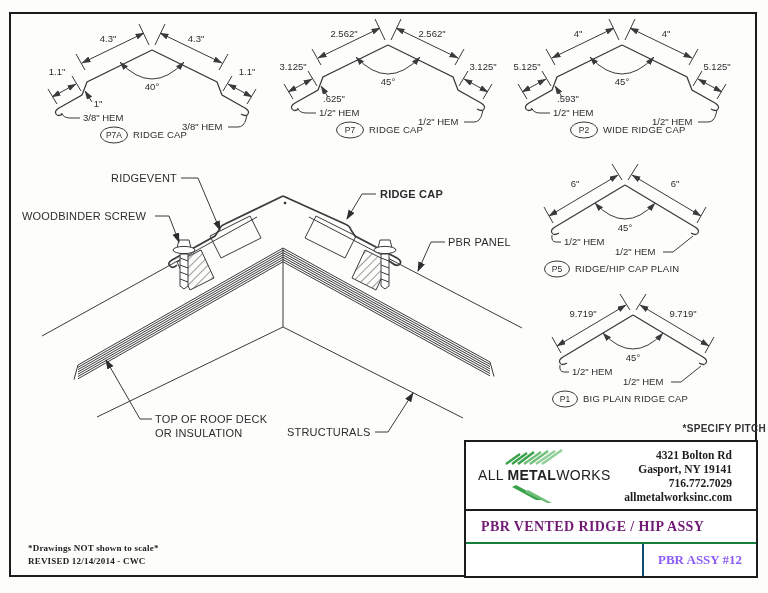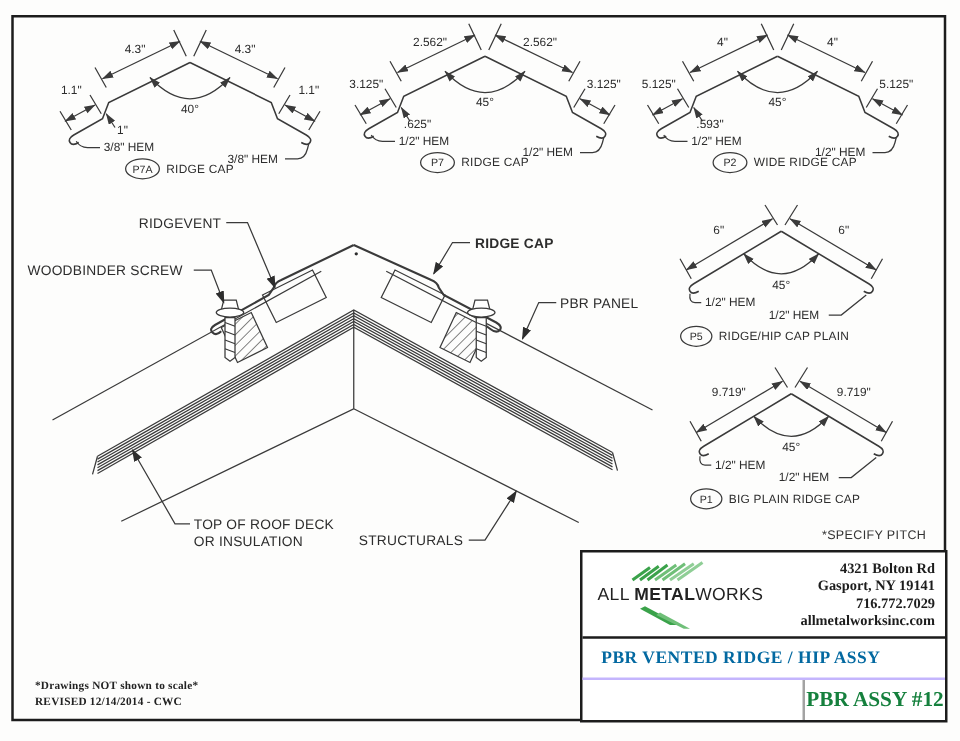--- a/index.html
+++ b/index.html
@@ -18,38 +18,38 @@
   svg text{fill:#2d2d2d;font-family:"Liberation Sans",sans-serif;}
   .dimtxt{font-size:9.5px;}
   .nametxt{font-size:9.5px;letter-spacing:.2px;}
   .lbltxt{font-size:11px;letter-spacing:.2px;}
   .lblbold{font-size:11px;font-weight:bold;letter-spacing:.2px;}
   .ln{stroke:#3a3a3a;fill:none;}
   .thin{stroke-width:1;}
   .med{stroke-width:1.25;}
   .cap{stroke-width:1.7;}
   .specify{
-    position:absolute;top:423px;right:27px;
-    font-size:10px;font-weight:normal;color:#333;letter-spacing:.3px;
+    position:absolute;top:423px;right:2px;
+    font-size:10px;font-weight:bold;color:#333;letter-spacing:.3px;
   }
   .tblock{
     position:absolute;left:464px;top:440px;width:290px;height:134px;
     border:2px solid #1c1c1c;background:#fff;
     display:flex;flex-direction:column;
   }
   .trow1{height:67px;border-bottom:2px solid #1c1c1c;display:flex;align-items:center;}
-  .trow2{height:31px;border-bottom:2px solid #c4b5fd;display:flex;align-items:center;
-    font-family:"Liberation Serif",serif;font-weight:bold;font-size:14px;color:#0369a1;
+  .trow2{height:31px;border-bottom:2px solid #15803d;display:flex;align-items:center;
+    font-family:"Liberation Serif",serif;font-weight:bold;font-size:14px;color:#701a75;
     padding-left:15px;letter-spacing:.4px;}
   .trow3{flex:1;display:flex;}
   .trow3 .cellL{flex:1;}
-  .trow3 .cellR{width:112px;border-left:2px solid #a3a3a3;display:flex;align-items:center;justify-content:center;
-    font-family:"Liberation Serif",serif;font-weight:bold;font-size:17px;color:#15803d;}
+  .trow3 .cellR{width:112px;border-left:2px solid #0c4a6e;display:flex;align-items:center;justify-content:center;
+    font-family:"Liberation Serif",serif;font-weight:bold;font-size:13px;color:#8b5cf6;}
   .addr{
-    margin-left:auto;text-align:right;padding-right:8px;
+    margin-left:auto;text-align:right;padding-right:24px;
     font-family:"Liberation Serif",serif;font-weight:bold;
     font-size:11.5px;line-height:14px;color:#1d1d1d;
   }
   .logo{padding-left:10px;}
   .notes{
     position:absolute;left:15px;top:542px;
     font-family:"Liberation Serif",serif;font-weight:bold;
     font-size:9px;line-height:13px;color:#222;letter-spacing:.2px;margin-left:13px;
   }
 </style>

